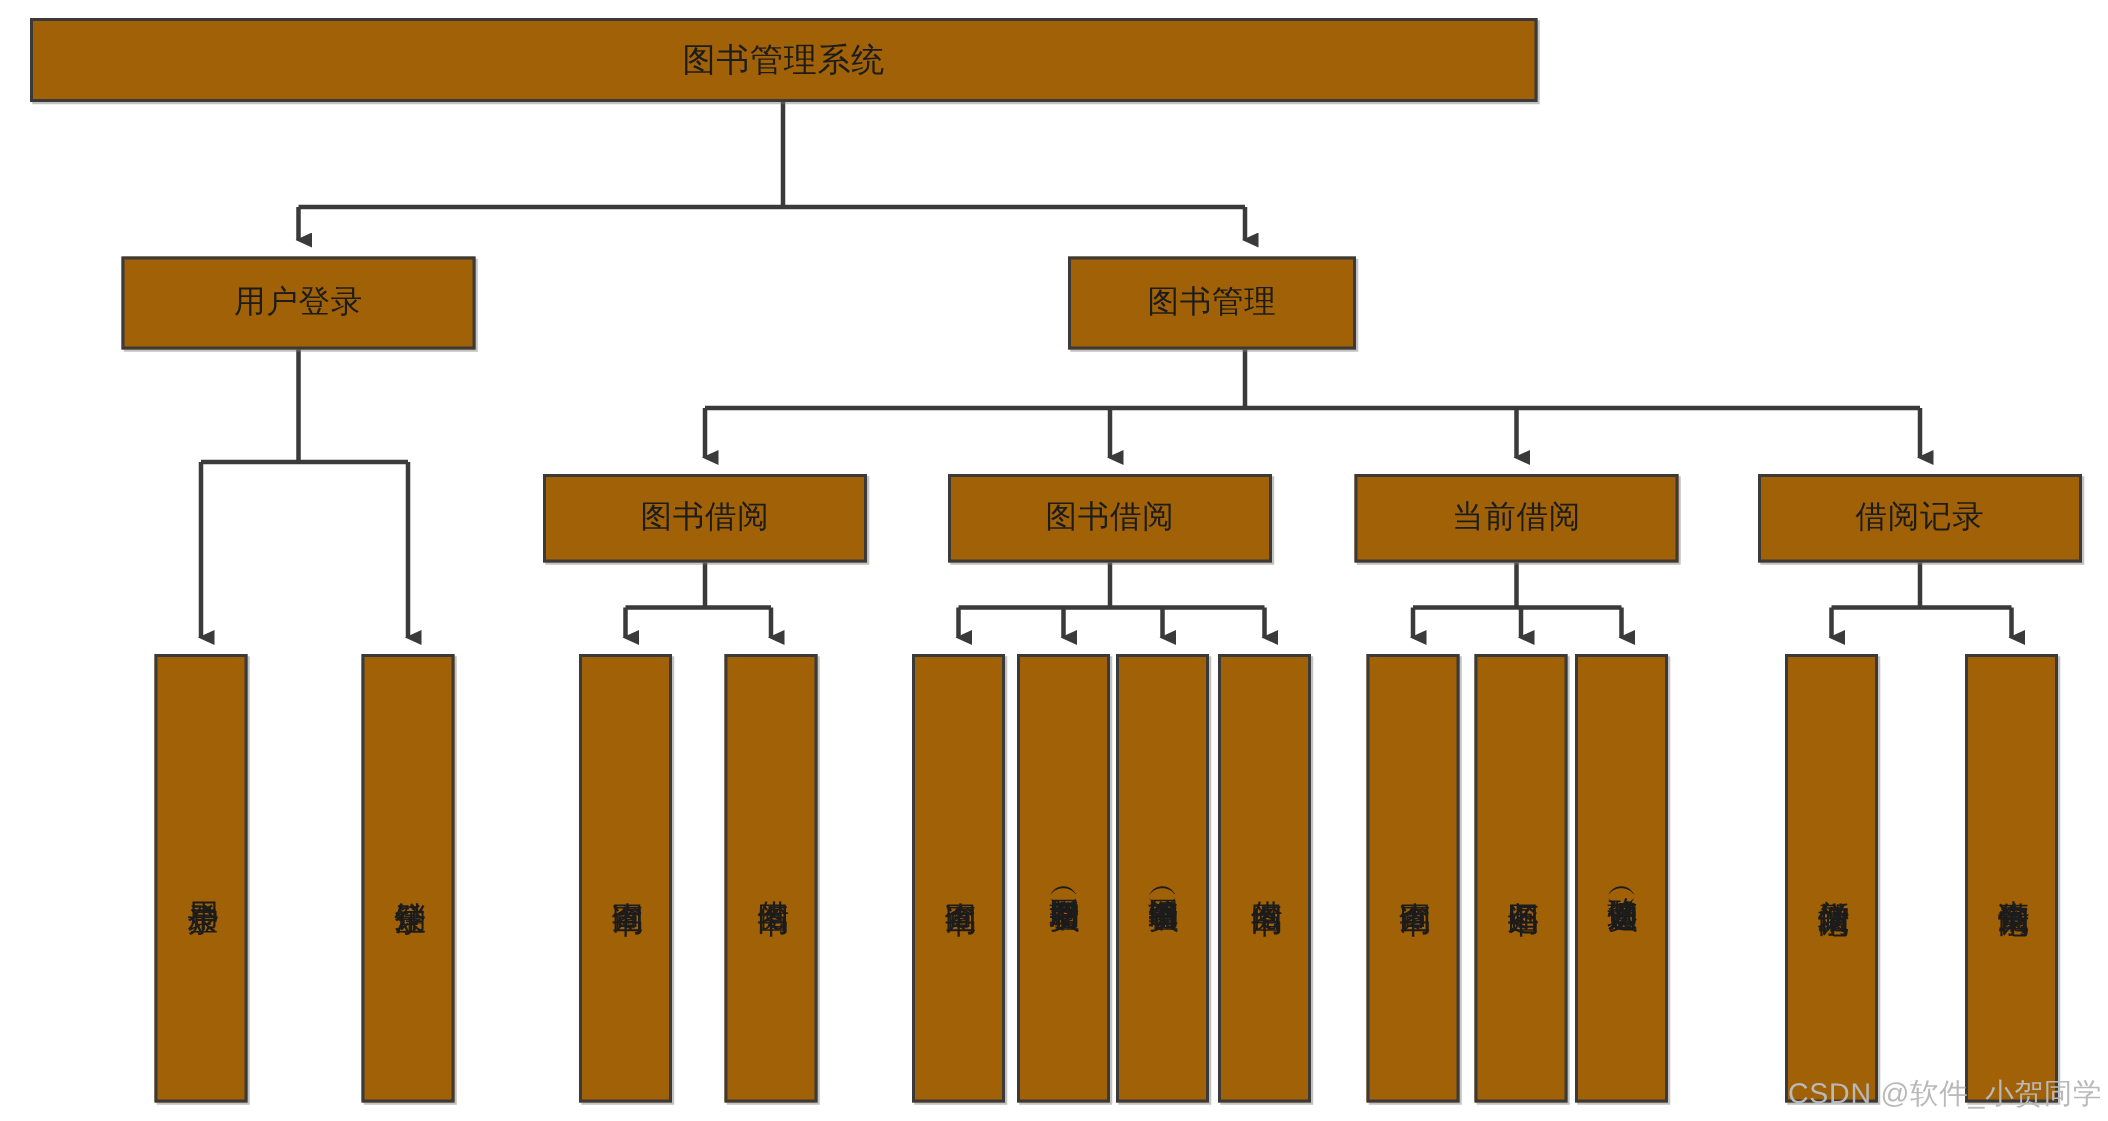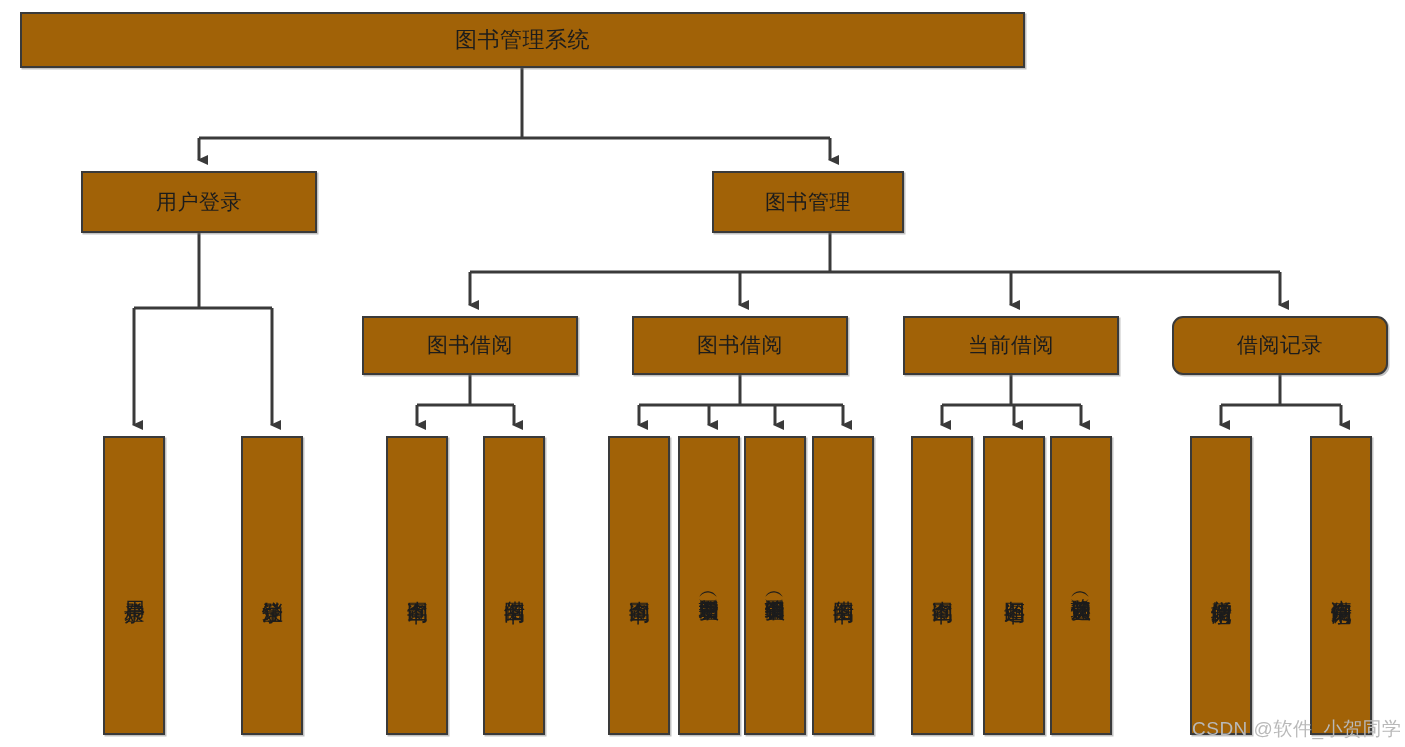--- a/index.html
+++ b/index.html
@@ -142,21 +142,21 @@
 
   <div class="node lvl3" style="left: 362px; top: 316px; width: 216px; height: 59px;">
     <span class="label">图书借阅</span>
   </div>
   <div class="node lvl3" style="left: 632px; top: 316px; width: 216px; height: 59px; text-align: center;">
     <span class="label">图书借阅</span>
   </div>
   <div class="node lvl3" style="left: 903px; top: 316px; width: 216px; height: 59px;">
     <span class="label">当前借阅</span>
   </div>
-  <div class="node lvl3" style="left: 1172px; top: 316px; width: 216px; height: 59px; border-radius: 11px;">
+  <div class="node lvl3" style="left: 1172px; top: 316px; width: 216px; height: 59px;">
     <span class="label">借阅记录</span>
   </div>
 
   <div class="node leaf" style="left: 103px; top: 436px; width: 62px; height: 299px;">
     <span class="label">用户登录</span>
   </div>
   <div class="node leaf" style="left: 241px; top: 436px; width: 62px; height: 299px;">
     <span class="label">注销登录</span>
   </div>
   <div class="node leaf" style="left: 386px; top: 436px; width: 62px; height: 299px;">

